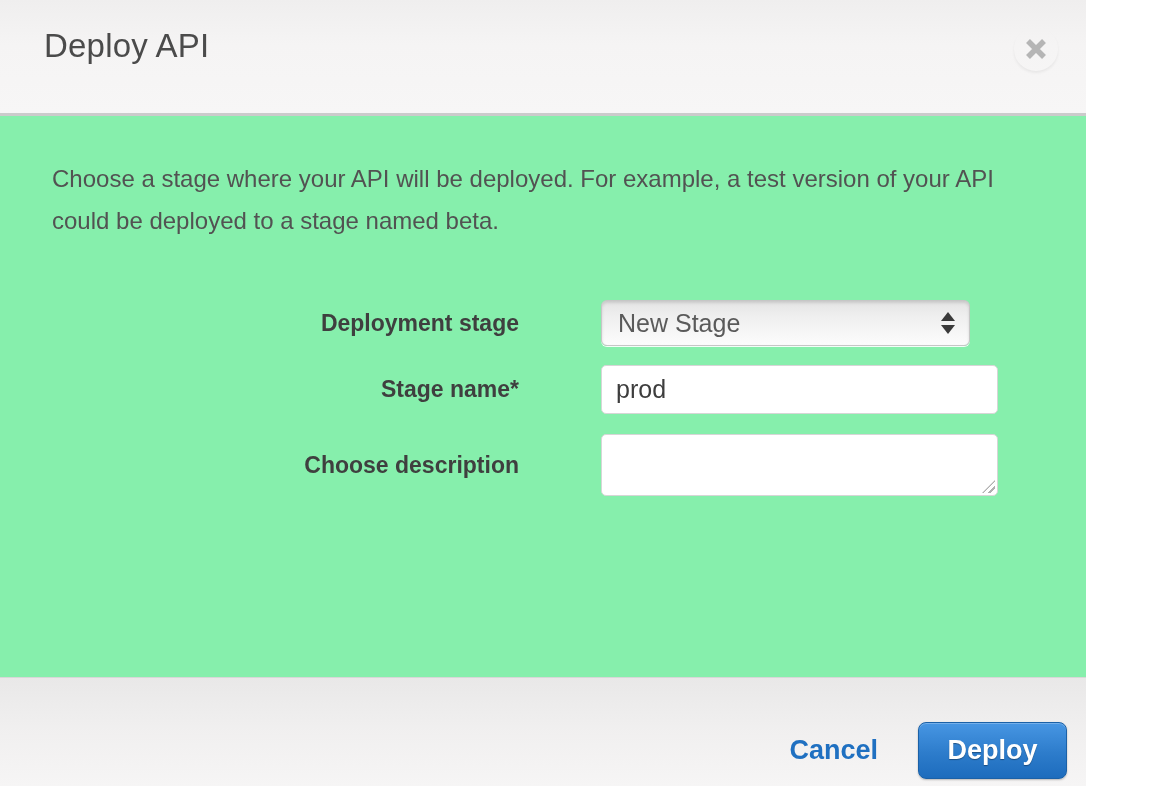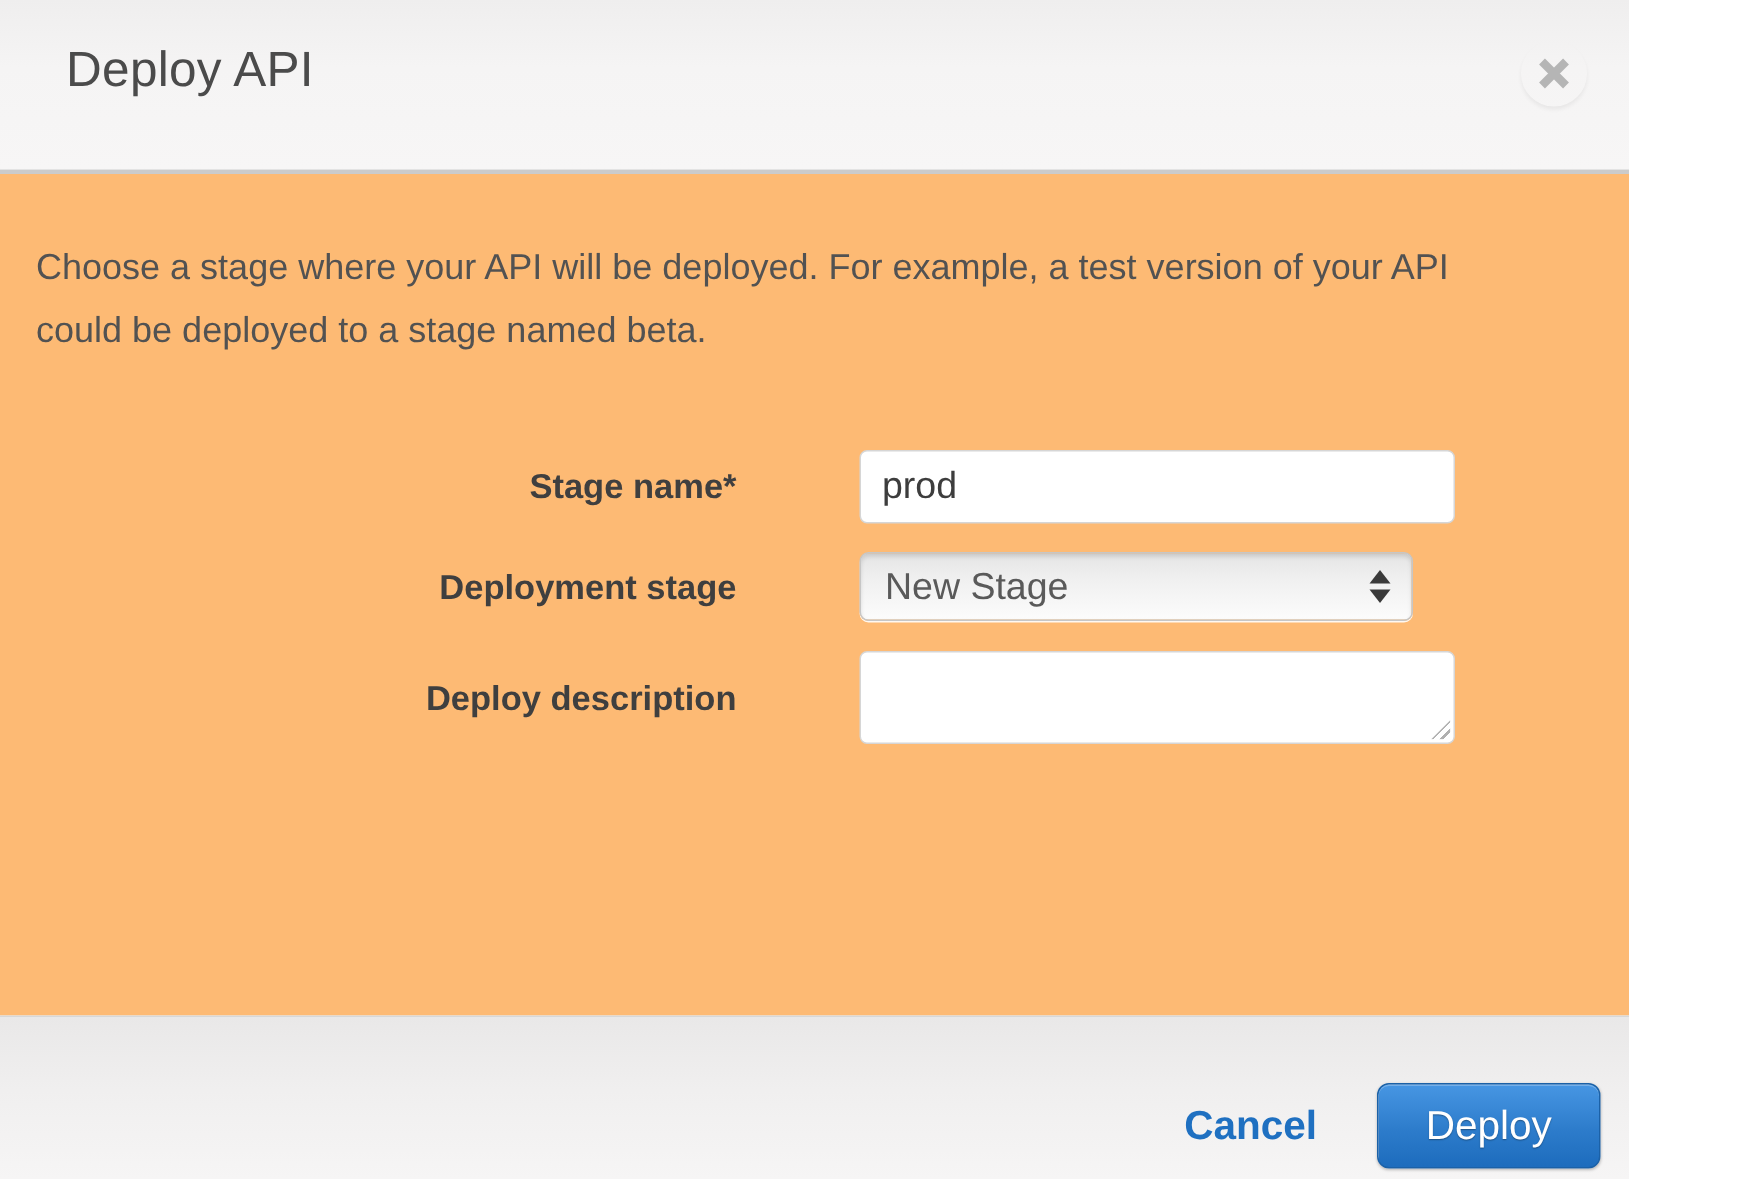--- a/index.html
+++ b/index.html
@@ -36,22 +36,22 @@
     position: absolute; top: 36px; right: 37px;
     width: 26px; height: 26px;
     background: none; border: none; cursor: pointer;
     display: flex; align-items: center; justify-content: center;
   }
   .close-button svg { display: block; }
 
   
   .modal-body {
     flex: 1 1 auto;
-    background: #fdba74;
-    padding: 42px 60px 0 24px;
+    background: #86efac;
+    padding: 42px 60px 0 52px;
   }
   .dialog-description {
     font-size: 24px; line-height: 42px; color: #525252;
     max-width: 1072px;
   }
 
   
   .deploy-form { margin-top: 58px; margin-left: -44px; }
   .form-row { display: flex; align-items: center; }
   .form-row + .form-row { margin-top: 19px; }
@@ -139,21 +139,21 @@
     font-size: 27px; font-weight: 700;
     color: var(--link-blue, #1f70c1);
     margin-right: 40px;
   }
   .deploy-button {
     width: 149px; height: 57px;
     border: 1px solid #1b61a7; border-radius: 8px;
     background: linear-gradient(180deg, #4796e3 0%, #2d7ccb 55%, #1d6cbd 100%);
     box-shadow: 0 1px 2px rgba(0,0,0,0.25), inset 0 1px 0 rgba(255,255,255,0.25);
     font-family: "Liberation Sans", "DejaVu Sans", sans-serif;
-    font-size: 27px; font-weight: 400; color: #ffffff;
+    font-size: 27px; font-weight: 700; color: #ffffff;
     text-shadow: 0 1px 1px rgba(0,0,0,0.35);
     cursor: pointer;
   }
 </style>
 </head>
 <body>
 
 <div class="modal">
 
   <div class="modal-header">
@@ -165,45 +165,45 @@
           <path d="M4 4 L20 20 M20 4 L4 20" stroke="#b5b5b5" stroke-width="5.5" fill="none"></path>
         </svg>
       </span>
     </button>
   </div>
 
   <div class="modal-body">
     <p class="dialog-description">Choose a stage where your API will be deployed. For example, a test version of your API could be deployed to a stage named beta.</p>
 
     <div class="deploy-form">
-
-      <div class="form-row">
-        <label class="form-label">Stage name*</label>
-        <div class="form-control-cell">
-          <input type="text" class="stage-name-input" value="prod" style="">
-        </div>
-      </div>
 
       <div class="form-row">
         <label class="form-label">Deployment stage</label>
         <div class="form-control-cell">
           <div class="select-wrap">
             <select class="stage-select">
               <option>New Stage</option>
             </select>
             <span class="select-arrows">
               <span class="tri-up"></span>
               <span class="tri-down"></span>
             </span>
           </div>
         </div>
       </div>
 
+      <div class="form-row">
+        <label class="form-label">Stage name*</label>
+        <div class="form-control-cell">
+          <input type="text" class="stage-name-input" value="prod" style="">
+        </div>
+      </div>
+
       <div class="form-row row-stage-desc">
-        <label class="form-label">Deploy description</label>
+        <label class="form-label">Choose description</label>
         <div class="form-control-cell">
           <div class="textarea-wrap">
             <textarea class="desc-textarea" style=""></textarea>
             <span class="resize-handle"></span>
           </div>
         </div>
       </div>
 
 
     </div>

